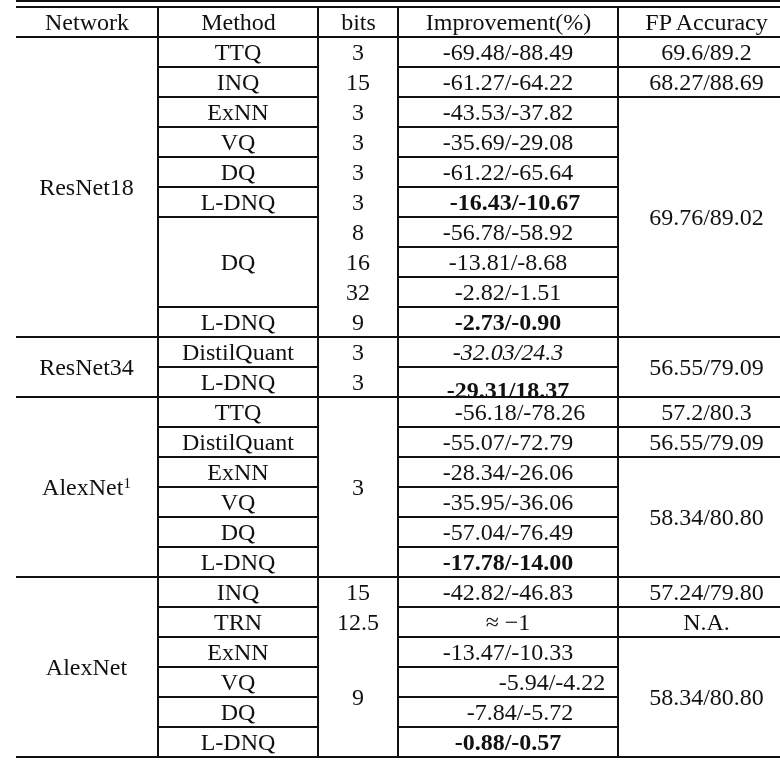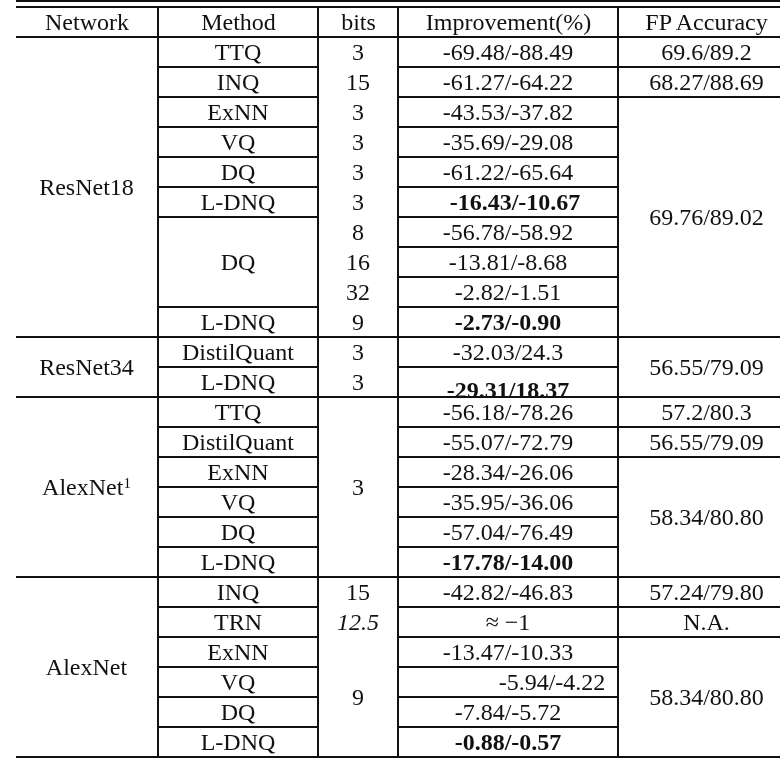--- a/index.html
+++ b/index.html
@@ -97,21 +97,21 @@
   <div class="cell" style="left:603px;top:67px;width:175px;height:30px;">68.27/88.69</div>
   <div class="cell" style="left:603px;top:97px;width:175px;height:240px;">69.76/89.02</div>
 
   <div class="cell" style="left:0;top:337px;width:141px;height:60px;">ResNet34</div>
   <div class="hl" style="left:142px;top:366px;width:160px;"></div>
   <div class="hl" style="left:382px;top:366px;width:220px;"></div>
   <div class="cell" style="left:143px;top:337px;width:158px;height:30px;">DistilQuant</div>
   <div class="cell" style="left:143px;top:367px;width:158px;height:30px;">L-DNQ</div>
   <div class="cell" style="left:303px;top:337px;width:78px;height:30px;">3</div>
   <div class="cell" style="left:303px;top:367px;width:78px;height:30px;">3</div>
-  <div class="cell" style="left:383px;top:337px;width:218px;height:30px;">-32.03/24.3</div>
+  <div class="cell" style="left:383px;top:337px;width:218px;height:30px;font-style:italic;">-32.03/24.3</div>
   <div class="cell bold" style="left:383px;top:367px;width:218px;height:30px;margin-top:8px;">-29.31/18.37</div>
   <div class="cell" style="left:603px;top:337px;width:175px;height:60px;">56.55/79.09</div>
 
   <div class="cell" style="left:0;top:397px;width:141px;height:180px;">
     <span>AlexNet</span>
       <sup>1</sup>
   </div>
   <div class="hl" style="left:142px;top:426px;width:160px;"></div>
   <div class="hl" style="left:142px;top:456px;width:160px;"></div>
   <div class="hl" style="left:142px;top:486px;width:160px;"></div>
@@ -127,21 +127,21 @@
 
   <div class="cell" style="left:143px;top:397px;width:158px;height:30px;">TTQ</div>
   <div class="cell" style="left:143px;top:427px;width:158px;height:30px;">DistilQuant</div>
   <div class="cell" style="left:143px;top:457px;width:158px;height:30px;">ExNN</div>
   <div class="cell" style="left:143px;top:487px;width:158px;height:30px;">VQ</div>
   <div class="cell" style="left:143px;top:517px;width:158px;height:30px;">DQ</div>
   <div class="cell" style="left:143px;top:547px;width:158px;height:30px;">L-DNQ</div>
 
   <div class="cell" style="left:303px;top:397px;width:78px;height:180px;">3</div>
 
-  <div class="cell" style="left:383px;top:397px;width:218px;height:30px;">-56.18/-78.26</div>
+  <div class="cell" style="left:383px;top:397px;width:218px;height:30px;padding-left:12px;">-56.18/-78.26</div>
   <div class="cell" style="left:383px;top:427px;width:218px;height:30px;">-55.07/-72.79</div>
   <div class="cell" style="left:383px;top:457px;width:218px;height:30px;">-28.34/-26.06</div>
   <div class="cell" style="left:383px;top:487px;width:218px;height:30px;">-35.95/-36.06</div>
   <div class="cell" style="left:383px;top:517px;width:218px;height:30px;">-57.04/-76.49</div>
   <div class="cell bold" style="left:383px;top:547px;width:218px;height:30px;">-17.78/-14.00</div>
 
   <div class="cell" style="left:603px;top:397px;width:175px;height:30px;">57.2/80.3</div>
   <div class="cell" style="left:603px;top:427px;width:175px;height:30px;">56.55/79.09</div>
   <div class="cell" style="left:603px;top:457px;width:175px;height:120px;">58.34/80.80</div>
 
@@ -160,26 +160,26 @@
   <div class="hl" style="left:602px;top:636px;width:176px;"></div>
 
   <div class="cell" style="left:143px;top:577px;width:158px;height:30px;">INQ</div>
   <div class="cell" style="left:143px;top:607px;width:158px;height:30px;">TRN</div>
   <div class="cell" style="left:143px;top:637px;width:158px;height:30px;">ExNN</div>
   <div class="cell" style="left:143px;top:667px;width:158px;height:30px;">VQ</div>
   <div class="cell" style="left:143px;top:697px;width:158px;height:30px;">DQ</div>
   <div class="cell" style="left:143px;top:727px;width:158px;height:30px;">L-DNQ</div>
 
   <div class="cell" style="left:303px;top:577px;width:78px;height:30px;">15</div>
-  <div class="cell" style="left:303px;top:607px;width:78px;height:30px;font-style:italic;">12.5</div>
+  <div class="cell" style="left:303px;top:607px;width:78px;height:30px;">12.5</div>
   <div class="cell" style="left:303px;top:637px;width:78px;height:120px;">9</div>
 
   <div class="cell" style="left:383px;top:577px;width:218px;height:30px;">-42.82/-46.83</div>
   <div class="cell" style="left:383px;top:607px;width:218px;height:30px;">≈ −1</div>
   <div class="cell" style="left:383px;top:637px;width:218px;height:30px;">-13.47/-10.33</div>
   <div class="cell" style="left:383px;top:667px;width:218px;height:30px;padding-left:44px;">-5.94/-4.22</div>
-  <div class="cell" style="left:383px;top:697px;width:218px;height:30px;">-7.84/-5.72</div>
+  <div class="cell" style="left:383px;top:697px;width:218px;height:30px;padding-left:12px;">-7.84/-5.72</div>
   <div class="cell bold" style="left:383px;top:727px;width:218px;height:30px;">-0.88/-0.57</div>
 
   <div class="cell" style="left:603px;top:577px;width:175px;height:30px;">57.24/79.80</div>
   <div class="cell" style="left:603px;top:607px;width:175px;height:30px;">N.A.</div>
   <div class="cell" style="left:603px;top:637px;width:175px;height:120px;">58.34/80.80</div>
 </div>
 
 </body></html>

